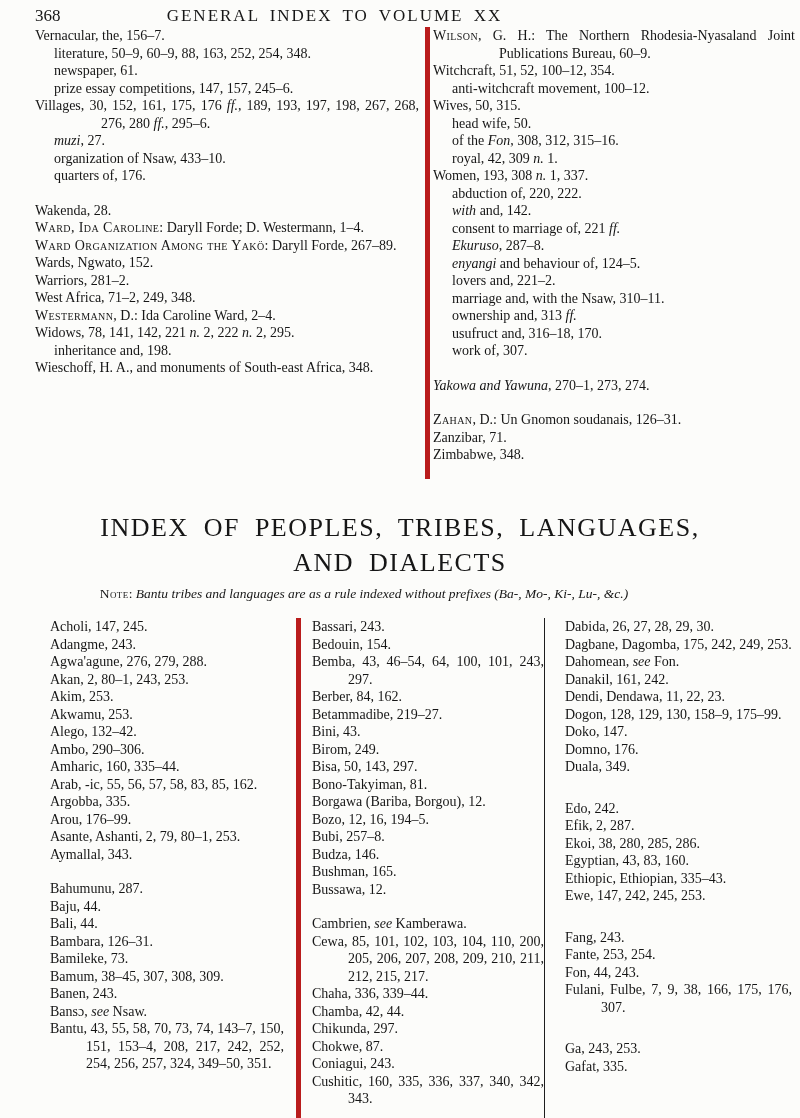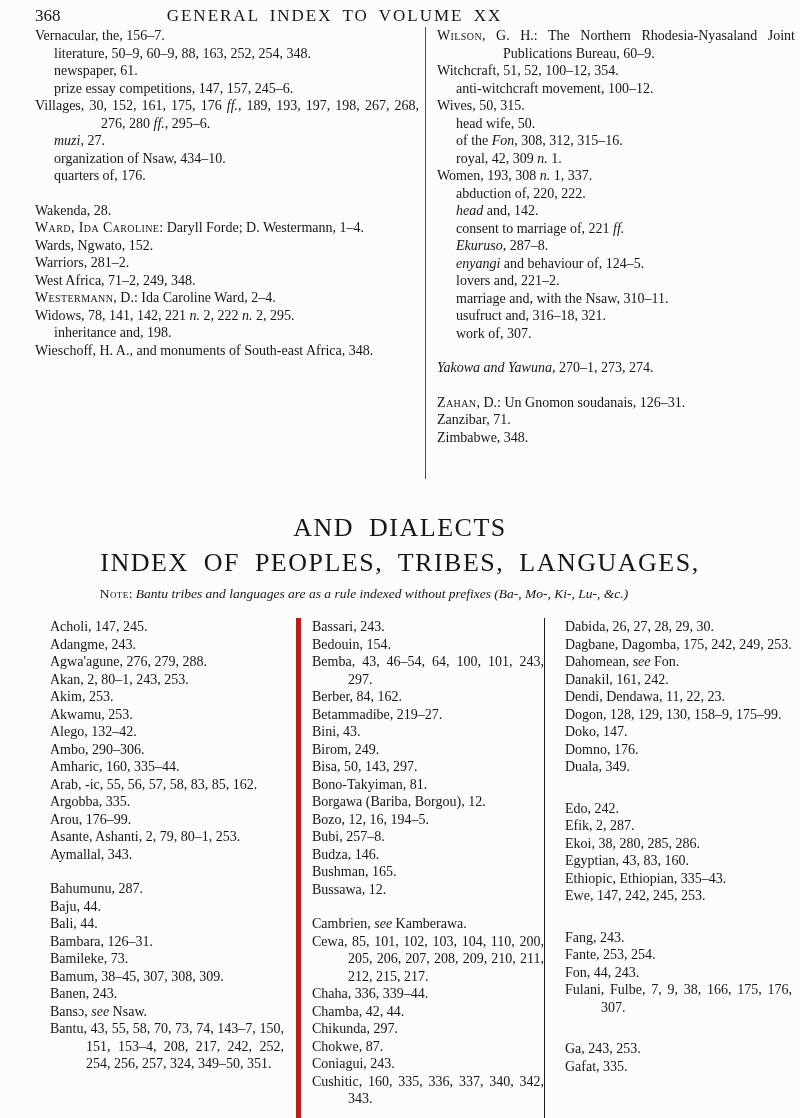--- a/index.html
+++ b/index.html
@@ -28,21 +28,21 @@
   .entry.gap { height: 24px; }
   .sc { font-variant: small-caps; letter-spacing: 0.4px; }
   em { }
   
   .upper {
     position: absolute; top: 27px; left: 35px; width: 760px; height: 452px;
     display: flex; align-items: stretch;
   }
   .upper .col-left { width: 390px; padding-right: 6px; box-sizing: border-box; }
   .upper .col-right {
-    flex: 1; border-left: 1px solid #b91c1c; padding-left: 11px; box-sizing: border-box;
+    flex: 1; border-left: 5px solid #b91c1c; padding-left: 3px; box-sizing: border-box;
   }
   .upper .entry.main { padding-left: 66px; text-indent: -66px; }
   .upper .entry.sub  { padding-left: 66px; text-indent: -47px; }
   
   .section-title {
     position: absolute; top: 510px; left: 0; width: 800px;
     text-align: center; font-size: 26px; line-height: 35px;
     letter-spacing: 1.5px; word-spacing: 7px;
   }
   .section-note {
@@ -74,63 +74,65 @@
   </div>
 
   <div class="upper">
     <div class="col-left">
         <div class="entry main">Vernacular, the, 156–7.</div>
         <div class="entry sub">literature, 50–9, 60–9, 88, 163, 252, 254, 348.</div>
         <div class="entry sub">newspaper, 61.</div>
         <div class="entry sub">prize essay competitions, 147, 157, 245–6.</div>
         <div class="entry main">Villages, 30, 152, 161, 175, 176 <em>ff.</em>, 189, 193, 197, 198, 267, 268, 276, 280 <em>ff.</em>, 295–6.</div>
         <div class="entry sub"><em>muzi</em>, 27.</div>
-        <div class="entry sub">organization of Nsaw, 434–10.</div>
+        <div class="entry sub">organization of Nsaw, 433–10.</div>
         <div class="entry sub">quarters of, 176.</div>
         <div class="entry blank"></div>
         <div class="entry main">Wakenda, 28.</div>
         <div class="entry main"><span class="sc">Ward, Ida Caroline</span>: Daryll Forde; D. Westermann, 1–4.</div>
+        <div class="entry main"><span class="sc">Ward Organization Among the Yakö</span>: Daryll Forde, 267–89.</div>
         <div class="entry main">Wards, Ngwato, 152.</div>
         <div class="entry main">Warriors, 281–2.</div>
         <div class="entry main">West Africa, 71–2, 249, 348.</div>
         <div class="entry main"><span class="sc">Westermann</span>, D.: Ida Caroline Ward, 2–4.</div>
         <div class="entry main">Widows, 78, 141, 142, 221 <em>n.</em> 2, 222 <em>n.</em> 2, 295.</div>
         <div class="entry sub">inheritance and, 198.</div>
         <div class="entry main">Wieschoff, H. A., and monuments of South-east Africa, 348.</div>
       </div>
     <div class="col-right">
         <div class="entry main"><span class="sc">Wilson</span>, G. H.: The Northern Rhodesia-Nyasaland Joint Publications Bureau, 60–9.</div>
         <div class="entry main">Witchcraft, 51, 52, 100–12, 354.</div>
         <div class="entry sub">anti-witchcraft movement, 100–12.</div>
         <div class="entry main">Wives, 50, 315.</div>
         <div class="entry sub">head wife, 50.</div>
         <div class="entry sub">of the <em>Fon</em>, 308, 312, 315–16.</div>
         <div class="entry sub">royal, 42, 309 <em>n.</em> 1.</div>
         <div class="entry main">Women, 193, 308 <em>n.</em> 1, 337.</div>
         <div class="entry sub">abduction of, 220, 222.</div>
-        <div class="entry sub"><em>head</em> and, 142.</div>
+        <div class="entry sub"><em>with</em> and, 142.</div>
         <div class="entry sub">consent to marriage of, 221 <em>ff.</em></div>
         <div class="entry sub"><em>Ekuruso</em>, 287–8.</div>
         <div class="entry sub"><em>enyangi</em> and behaviour of, 124–5.</div>
         <div class="entry sub">lovers and, 221–2.</div>
         <div class="entry sub">marriage and, with the Nsaw, 310–11.</div>
-        <div class="entry sub">usufruct and, 316–18, 321.</div>
+        <div class="entry sub">ownership and, 313 <em>ff.</em></div>
+        <div class="entry sub">usufruct and, 316–18, 170.</div>
         <div class="entry sub">work of, 307.</div>
         <div class="entry blank"></div>
         <div class="entry main"><em>Yakowa and Yawuna</em>, 270–1, 273, 274.</div>
         <div class="entry blank"></div>
         <div class="entry main"><span class="sc">Zahan</span>, D.: Un Gnomon soudanais, 126–31.</div>
         <div class="entry main">Zanzibar, 71.</div>
         <div class="entry main">Zimbabwe, 348.</div>
       </div>
   </div>
 
   <div class="section-title">
+    <div>INDEX OF PEOPLES, TRIBES, LANGUAGES,</div>
     <div>AND DIALECTS</div>
-    <div>INDEX OF PEOPLES, TRIBES, LANGUAGES,</div>
   </div>
 
   <div class="section-note"><span class="sc">Note</span>: <em>Bantu tribes and languages are as a rule indexed without prefixes (Ba-, Mo-, Ki-, Lu-, &amp;c.)</em></div>
 
   <div class="lower">
     <div class="col-1">
         <div class="entry main">Acholi, 147, 245.</div>
         <div class="entry main">Adangme, 243.</div>
         <div class="entry main">Agwa'agune, 276, 279, 288.</div>
         <div class="entry main">Akan, 2, 80–1, 243, 253.</div>

